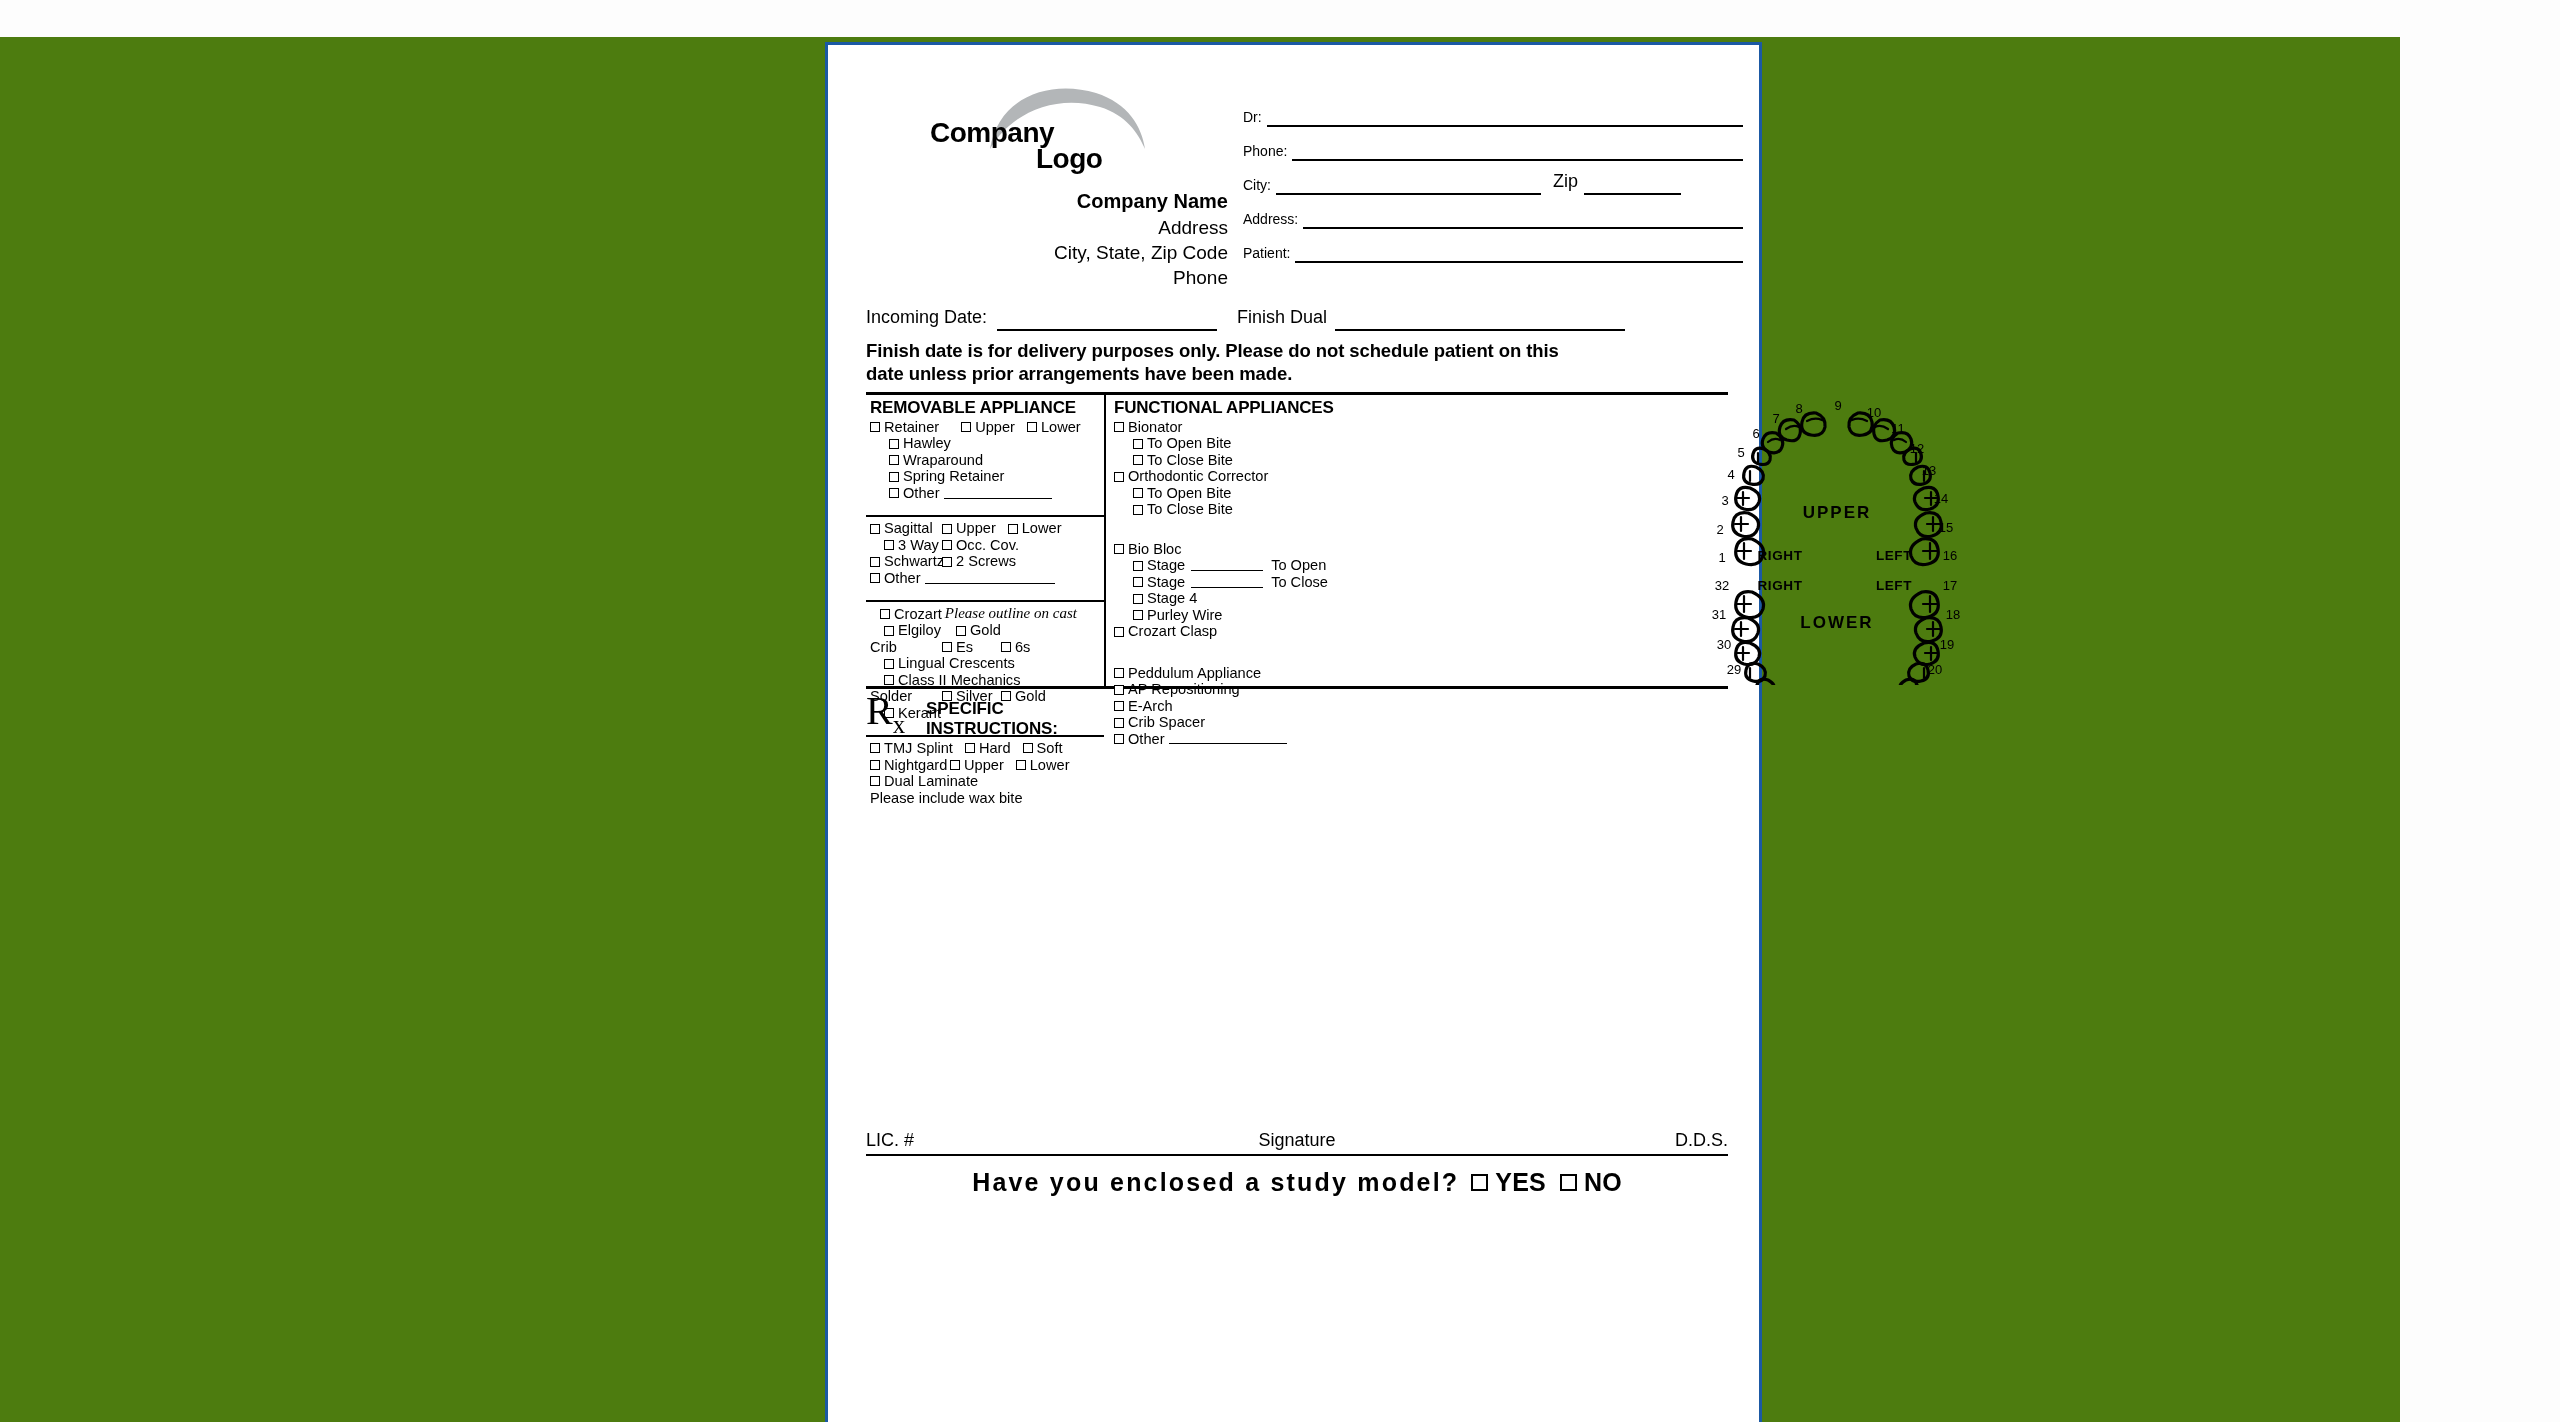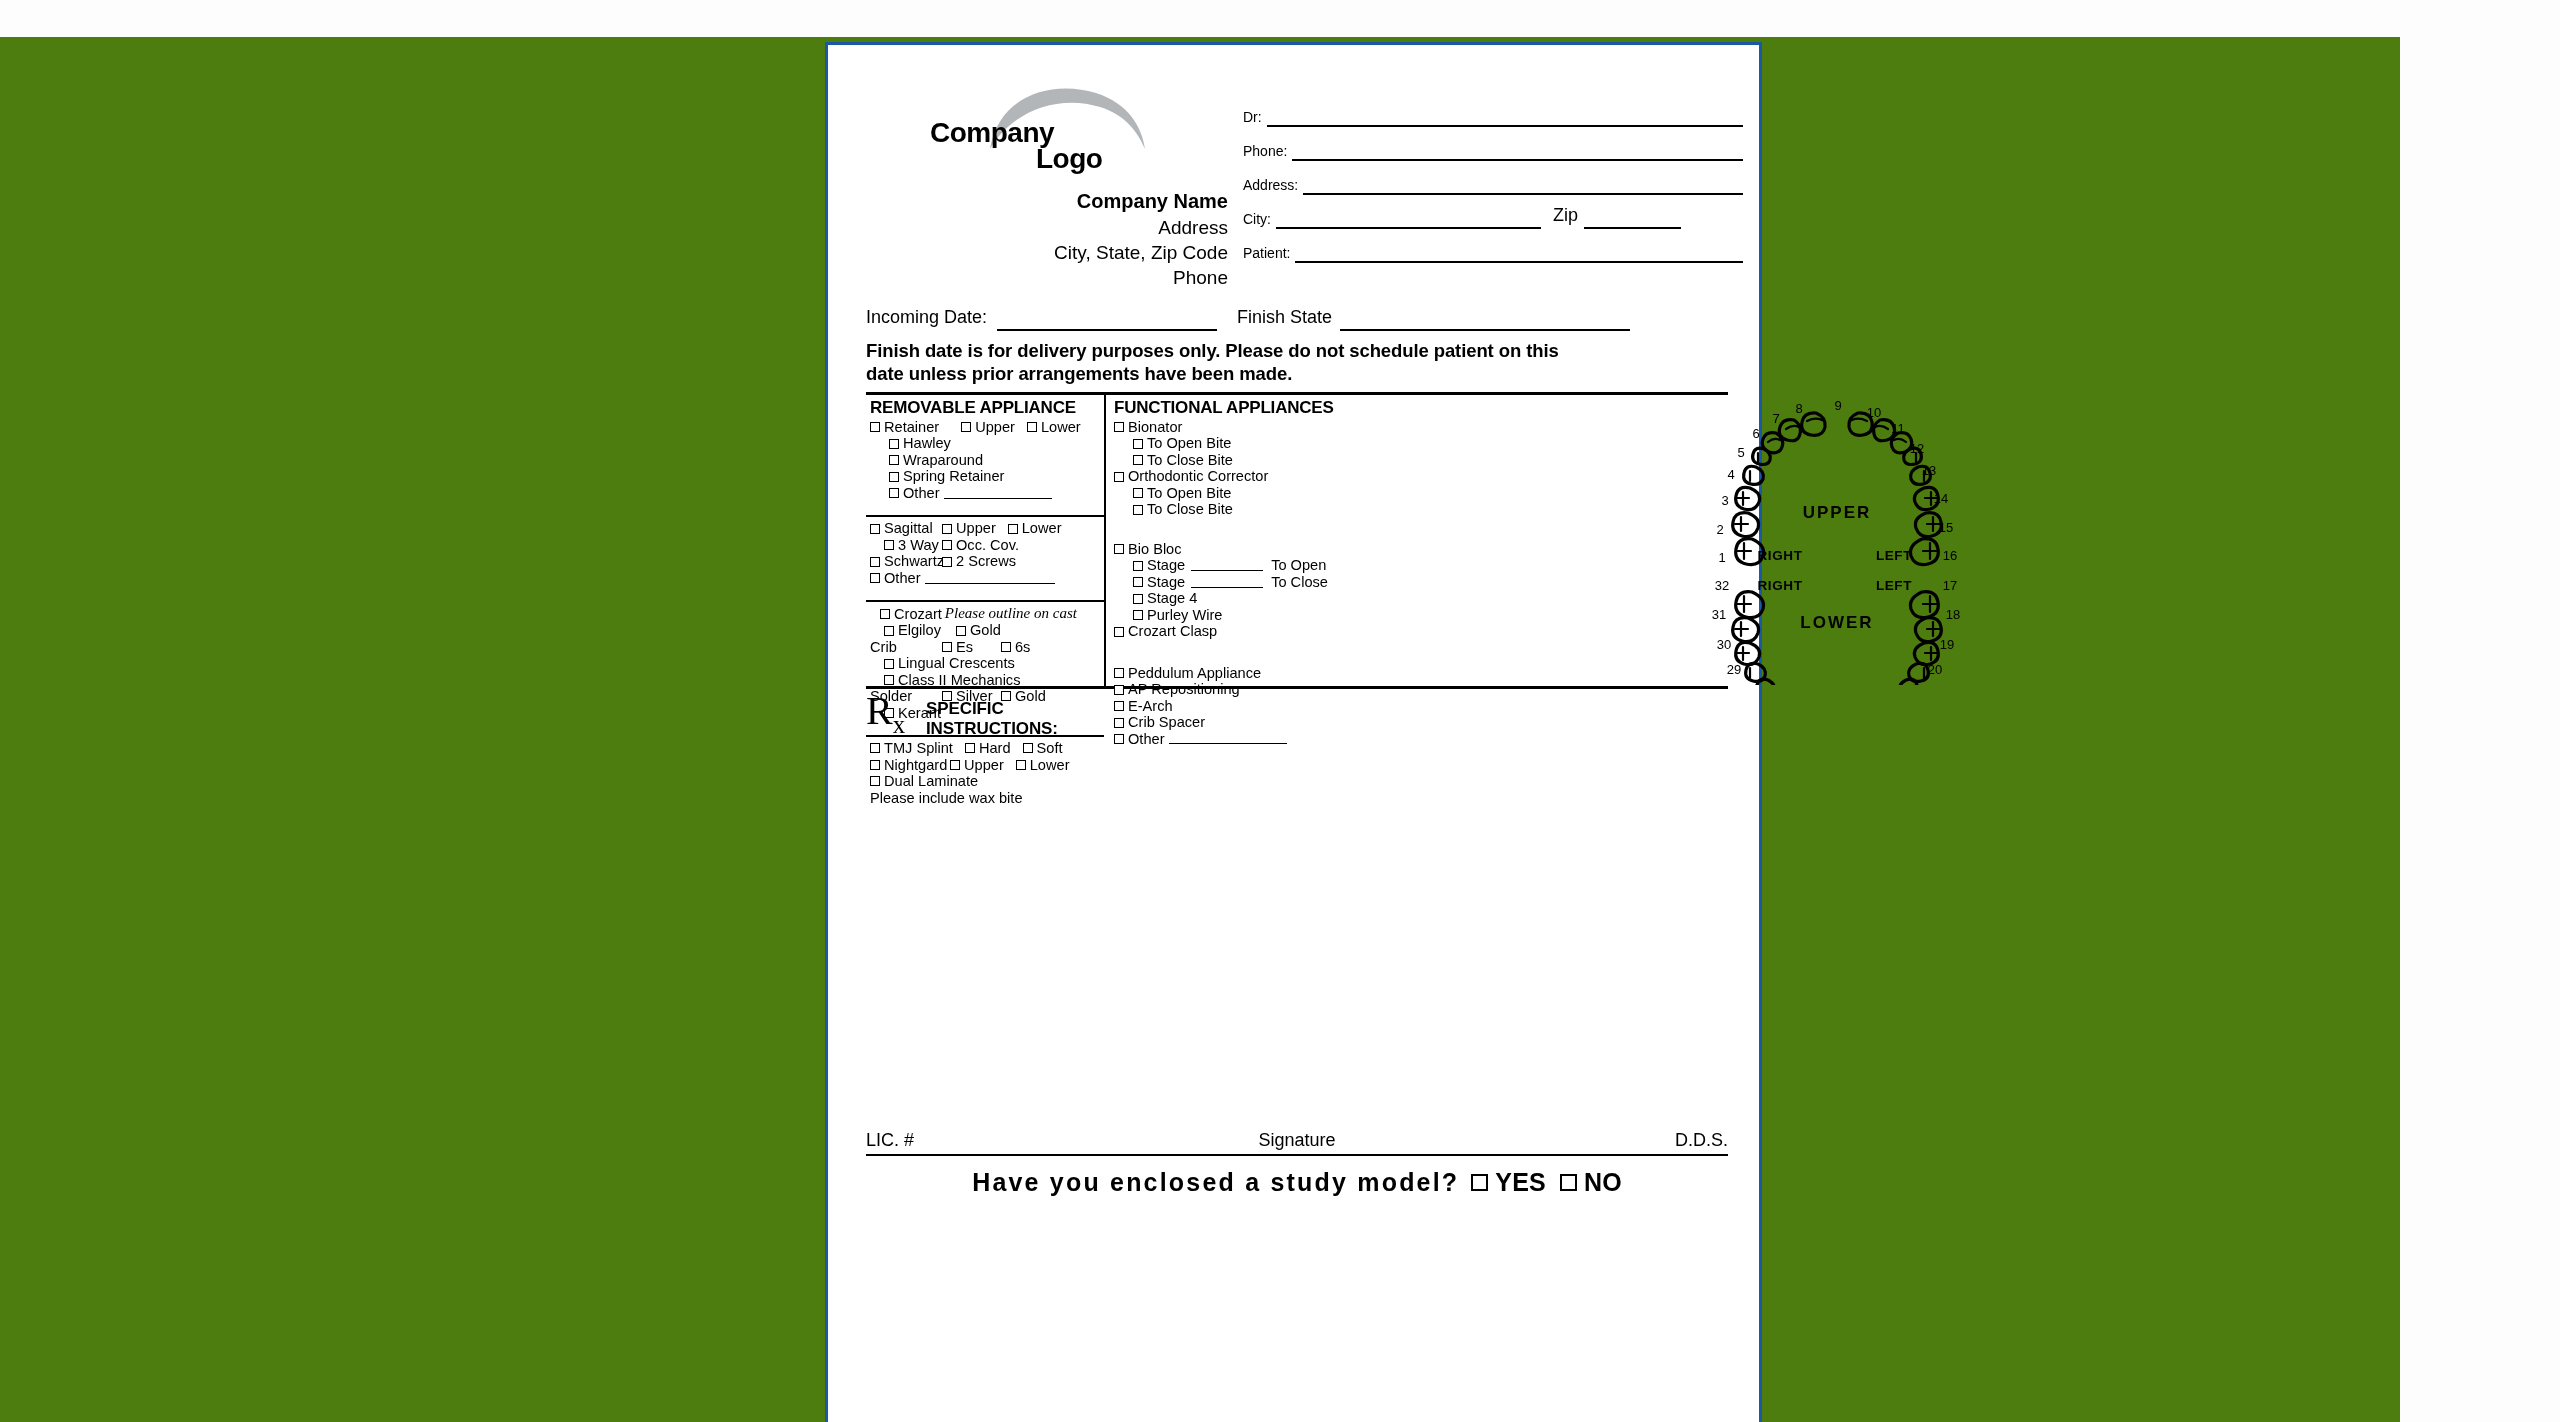--- a/index.html
+++ b/index.html
@@ -174,42 +174,42 @@
       <div class="fields">
         <div class="frow">
           <span class="flabel">Dr:</span>
           <span class="fline"></span>
         </div>
         <div class="frow">
           <span class="flabel">Phone:</span>
           <span class="fline"></span>
         </div>
         <div class="frow">
-          <span class="flabel">Address:</span>
-          <span class="fline"></span>
-        </div>
-        <div class="frow">
           <span class="flabel">City:</span>
           <span class="fline short-city"></span>
           <span class="zip-lbl">Zip</span>
           <span class="fline zip"></span>
+        </div>
+        <div class="frow">
+          <span class="flabel">Address:</span>
+          <span class="fline"></span>
         </div>
         <div class="frow">
           <span class="flabel">Patient:</span>
           <span class="fline"></span>
         </div>
       </div>
     </div>
 
     <div class="dates">
       <div class="drow">
         <span class="dlabel">Incoming Date:</span>
         <span class="dline a"></span>
         <span class="dsep"></span>
-        <span class="dlabel">Finish State</span>
+        <span class="dlabel">Finish Dual</span>
         <span class="dline b"></span>
       </div>
       <div class="notice">
         <div>Finish date is for delivery purposes only. Please do not schedule patient on this</div>
         <div>date unless prior arrangements have been made.</div>
       </div>
     </div>
 
     <div class="tbl">
 

